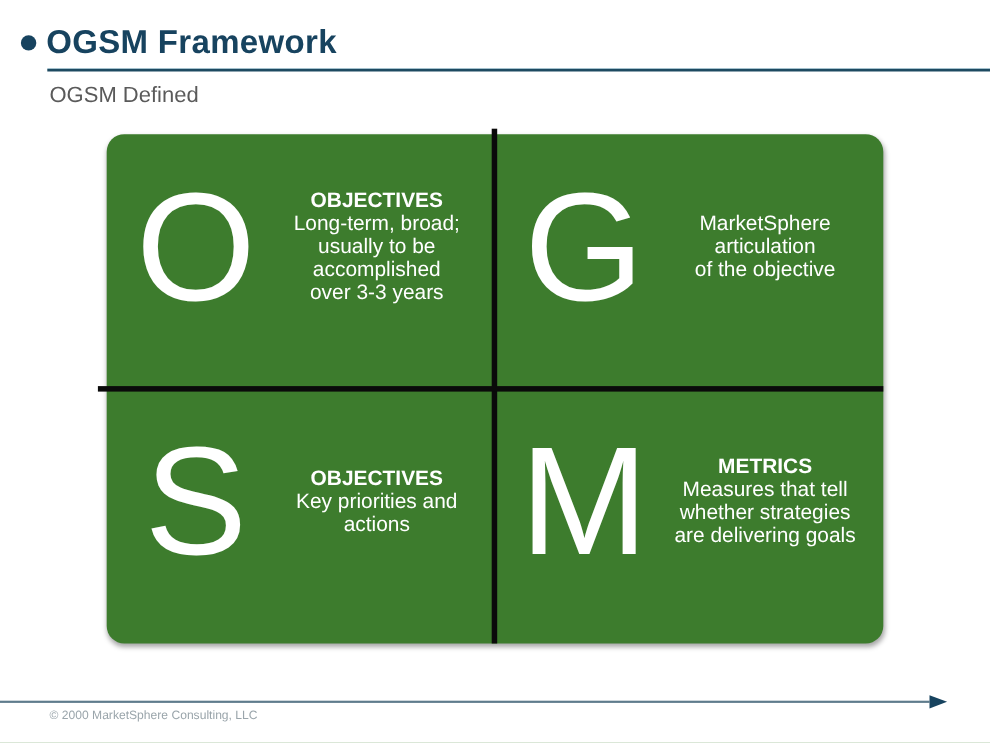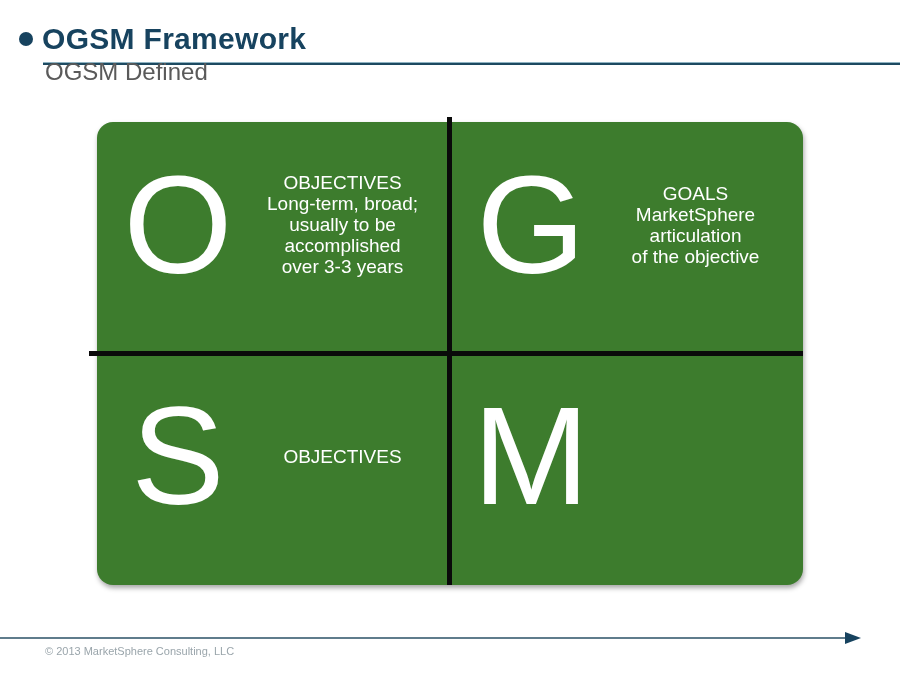--- a/index.html
+++ b/index.html
@@ -30,22 +30,22 @@
     white-space: nowrap;
   }
   .title-rule {
     position: absolute;
     left: 43px; top: 62px;
     width: 857px; height: 3px;
     background: linear-gradient(to bottom, #8fb3c2 0px, #8fb3c2 1px, #1d4a61 1px, #1d4a61 3px);
   }
   .slide-subtitle {
     position: absolute;
-    left: 45px; top: 58px;
-    font-size: 24px;
+    left: 45px; top: 76px;
+    font-size: 20px;
     color: #5a5a5a;
     white-space: nowrap;
   }
 
   
   .matrix {
     position: absolute;
     left: 97px; top: 122px;
     width: 706px; height: 463px;
     background: #3d7c2d;
@@ -86,21 +86,21 @@
     user-select: none;
   }
   .q-text {
     flex: 1;
     text-align: center;
     color: #ffffff;
     padding-right: 12px;
   }
   .q-heading {
     font-size: 19px;
-    font-weight: normal;
+    font-weight: bold;
     line-height: 21px;
   }
   .q-body {
     font-size: 19px;
     line-height: 21px;
     white-space: pre-line;
   }
 
   
   .footer-line {
@@ -151,40 +151,47 @@
         <div class="q-body">Long-term, broad;
 usually to be
 accomplished
 over 3-3 years</div>
       </div>
     </div>
 
     <div class="quadrant">
       <div class="q-letter">G</div>
       <div class="q-text">
-        <div class="q-heading">GOALS</div>
         <div class="q-body">MarketSphere
 articulation
 of the objective</div>
       </div>
     </div>
 
     <div class="quadrant">
       <div class="q-letter">S</div>
       <div class="q-text">
         <div class="q-heading">OBJECTIVES</div>
+        <div class="q-body">Key priorities and
+actions</div>
       </div>
     </div>
 
     <div class="quadrant">
       <div class="q-letter">M</div>
+      <div class="q-text">
+        <div class="q-heading">METRICS</div>
+        <div class="q-body">Measures that tell
+whether strategies
+are delivering goals</div>
+      </div>
     </div>
 
     <div class="divider-v"></div>
     <div class="divider-h"></div>
   </div>
 
   <div class="footer-line"></div>
   <div class="footer-arrow"></div>
-  <div class="copyright">© 2013 MarketSphere Consulting, LLC</div>
+  <div class="copyright">© 2000 MarketSphere Consulting, LLC</div>
   <div class="page-number">14</div>
 
 </div>
 
 </body></html>

